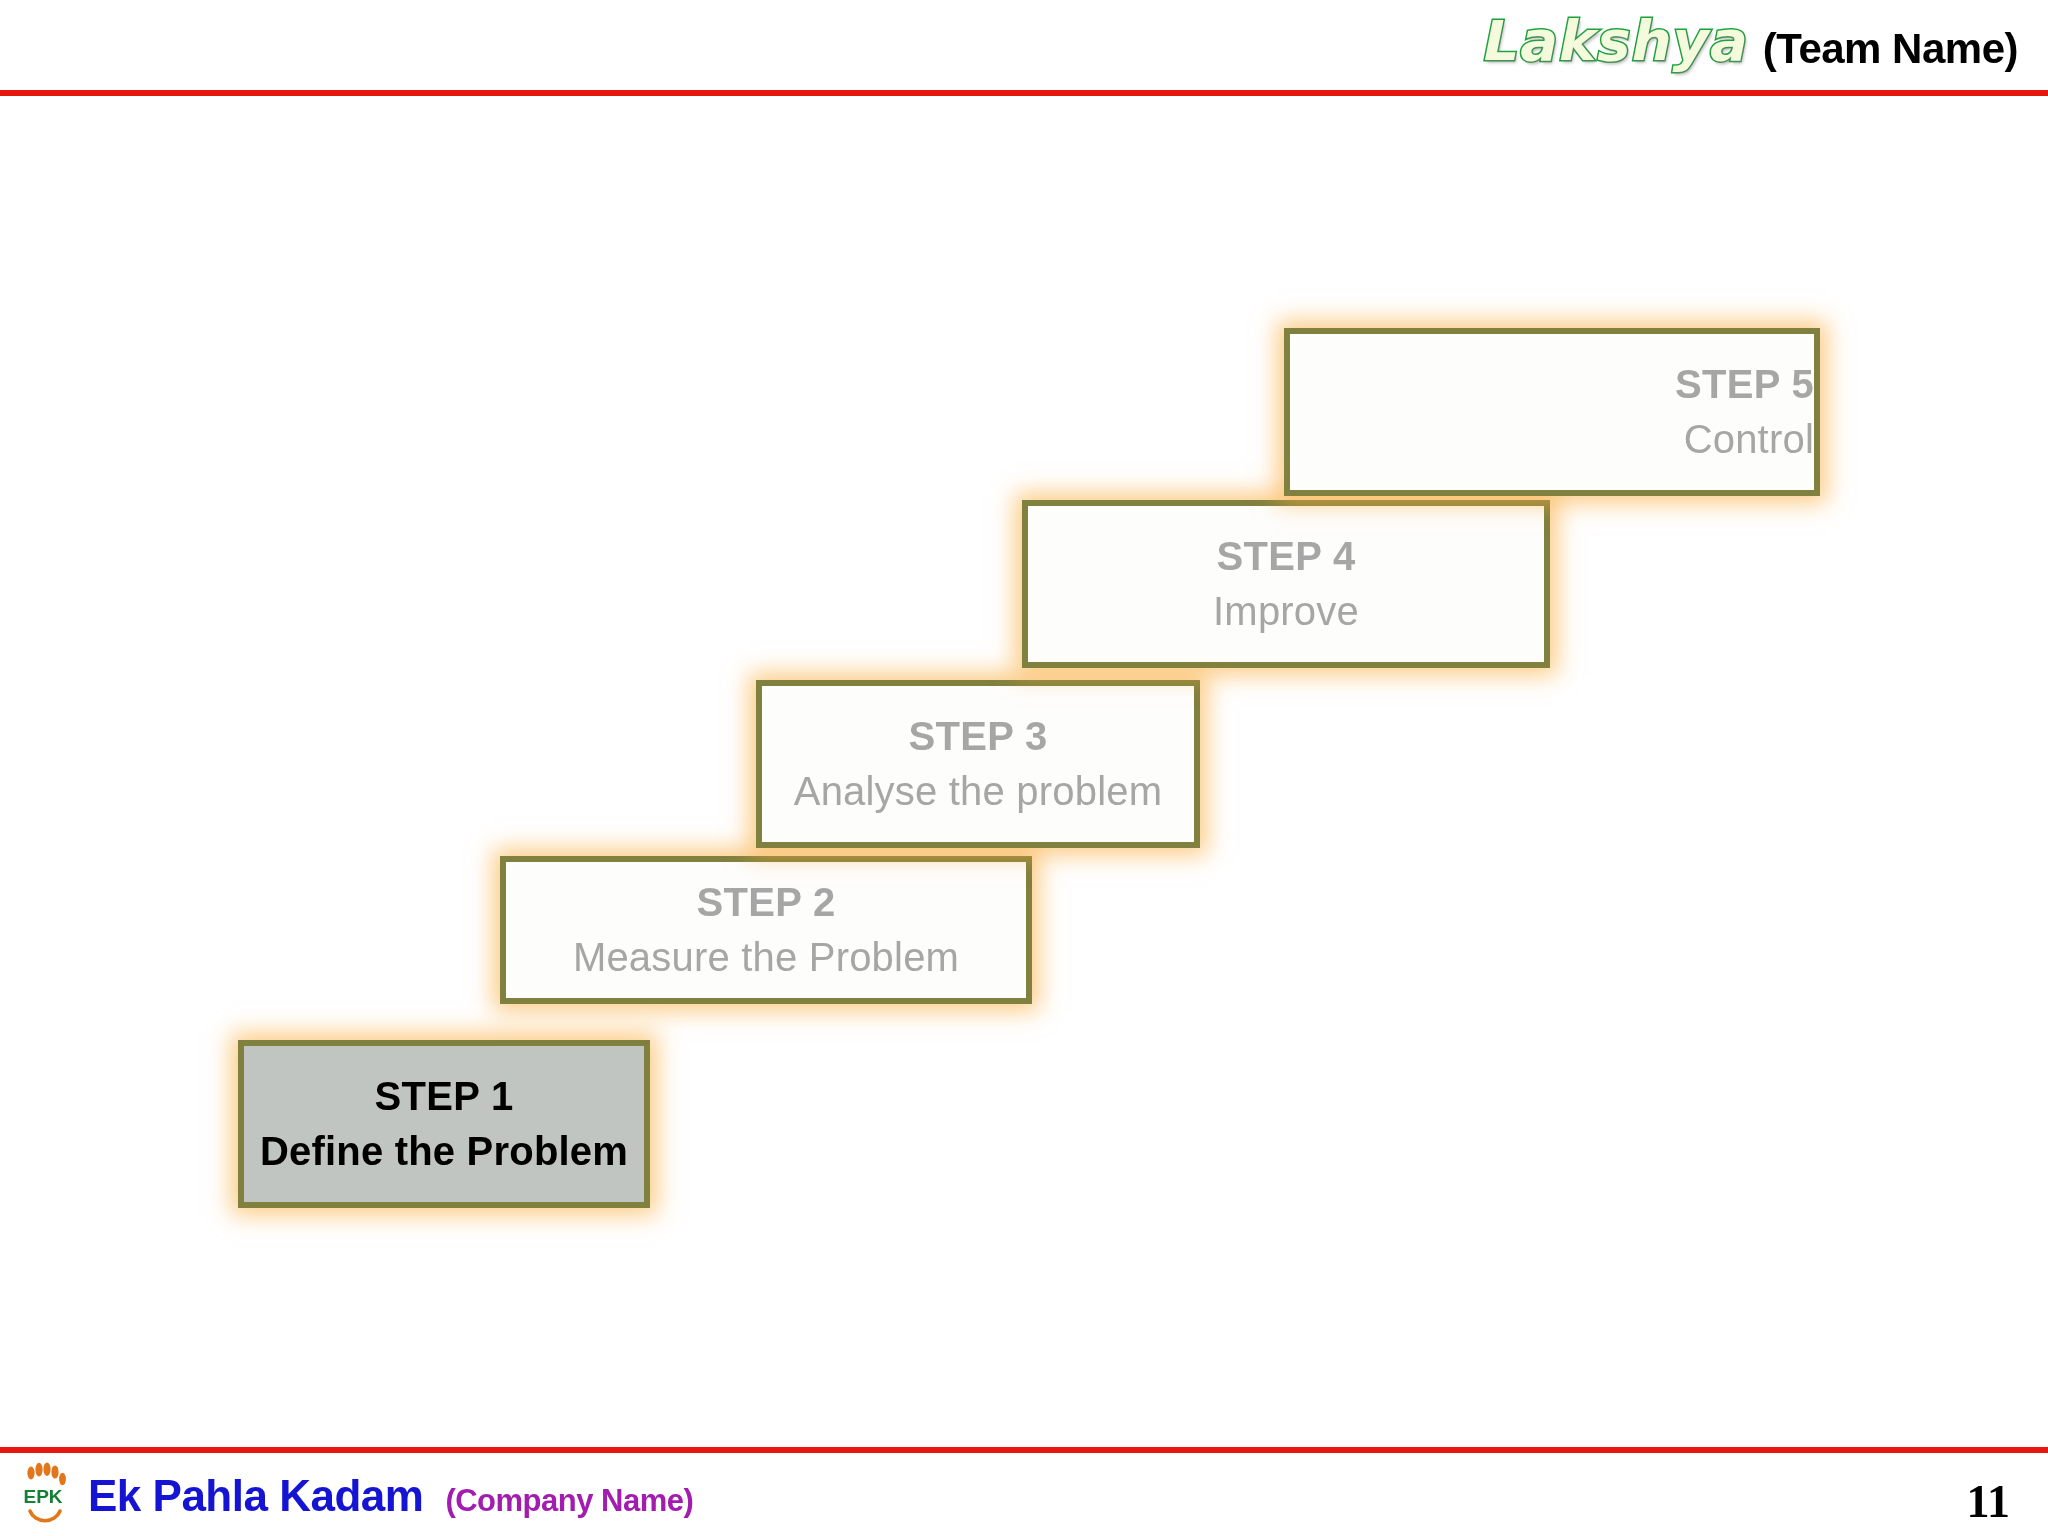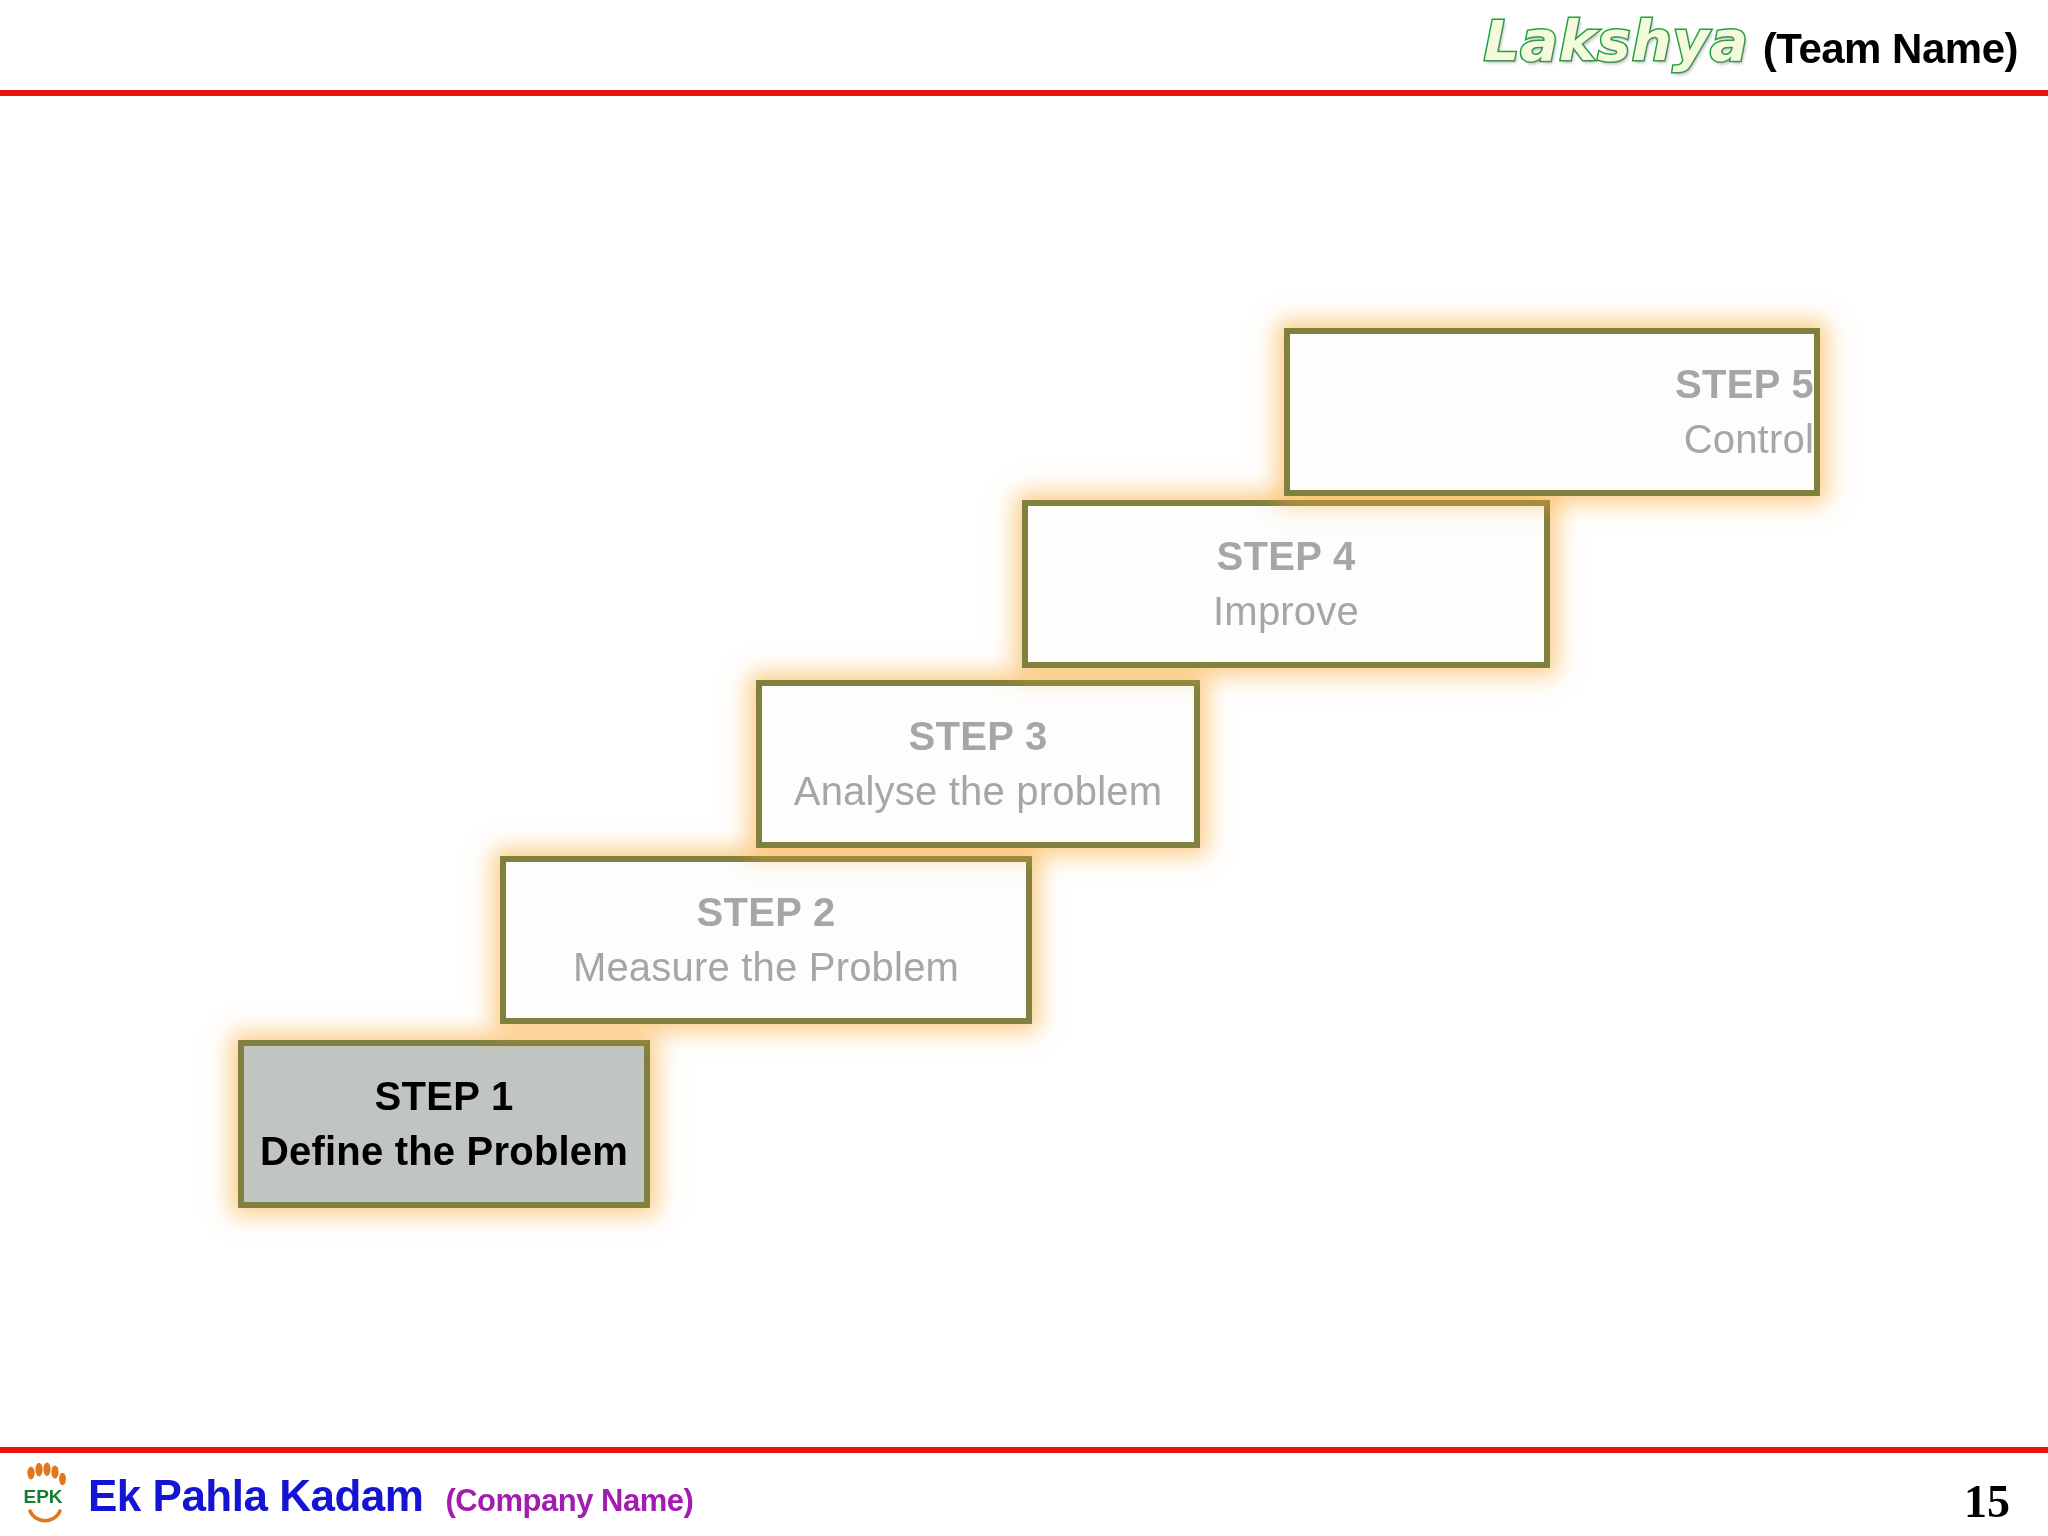--- a/index.html
+++ b/index.html
@@ -176,21 +176,21 @@
       <span id="team-name">(Team Name)</span>
     </div>
   </div>
   <div class="rule-red" id="rule-top"></div>
 
   <div id="staircase">
       <div class="step-box is-active" style="left: 238px; top: 944px; width: 412px; height: 168px;">
         <div class="step-title">STEP 1</div>
         <div class="step-subtitle">Define the Problem</div>
       </div>
-      <div class="step-box" style="left: 500px; top: 760px; width: 532px; height: 168px;">
+      <div class="step-box" style="left: 500px; top: 760px; width: 532px; height: 148px;">
         <div class="step-title">STEP 2</div>
         <div class="step-subtitle">Measure the Problem</div>
       </div>
       <div class="step-box" style="left: 756px; top: 584px; width: 444px; height: 168px;">
         <div class="step-title">STEP 3</div>
         <div class="step-subtitle">Analyse the problem</div>
       </div>
       <div class="step-box" style="left: 1022px; top: 404px; width: 528px; height: 168px;">
         <div class="step-title">STEP 4</div>
         <div class="step-subtitle">Improve</div>
@@ -214,16 +214,16 @@
         <text x="27" y="42" font-family="Liberation Sans, sans-serif" font-size="19" font-weight="bold" fill="#138033" text-anchor="middle">EPK</text>
         <path d="M14 50 A 16 15 0 0 0 44 50" fill="none" stroke="#e2761a" stroke-width="3.6" stroke-linecap="round"></path>
       </svg>
 
       <div id="company-line">
         <span id="brand-text">Ek Pahla Kadam</span>
         <span id="company-name">(Company Name)</span>
       </div>
     </div>
 
-    <div id="page-number">15</div>
+    <div id="page-number">11</div>
   </div>
 
 </div>
 
 </body></html>

